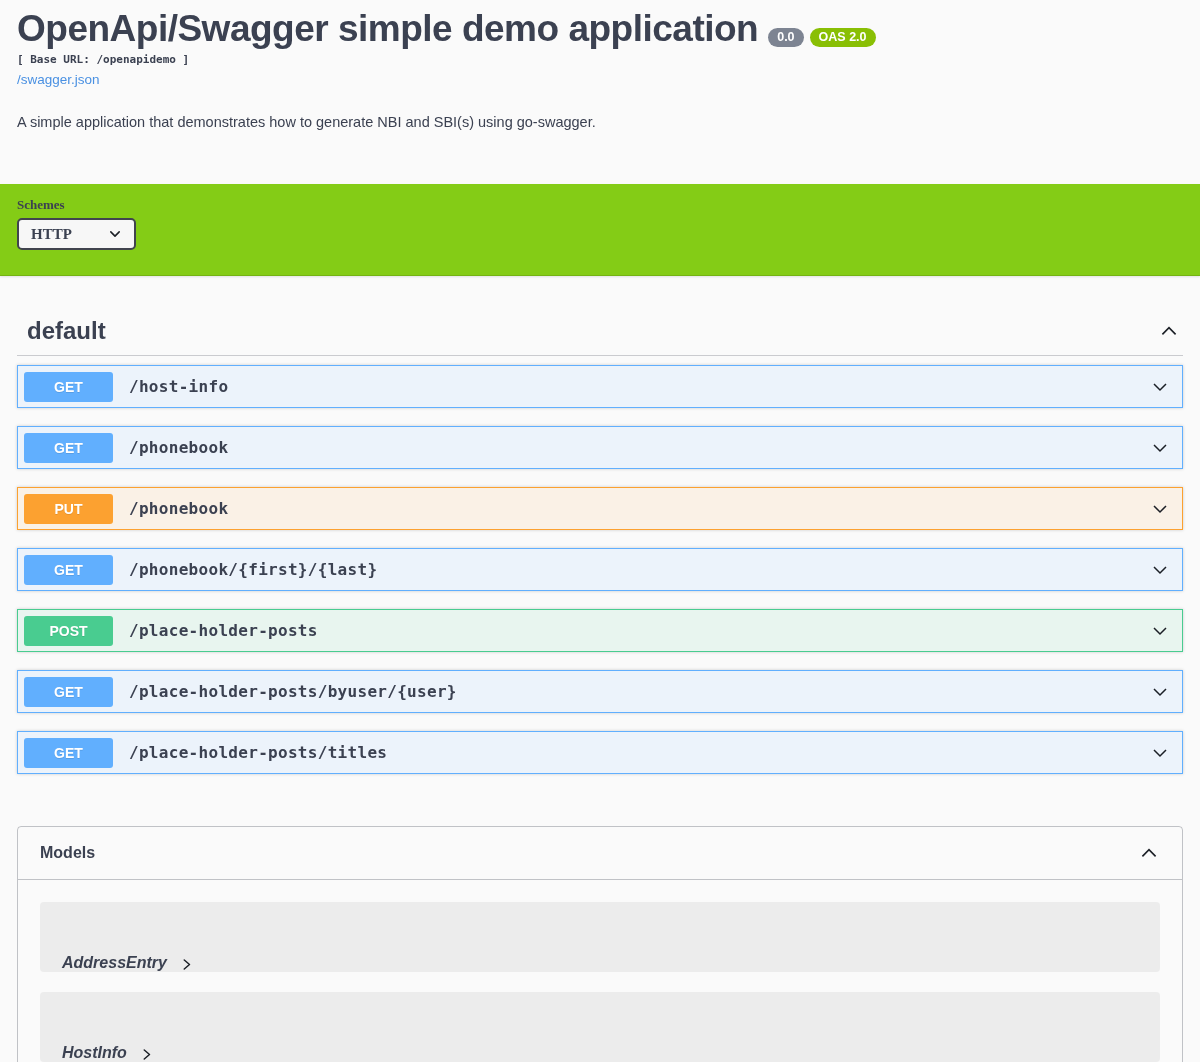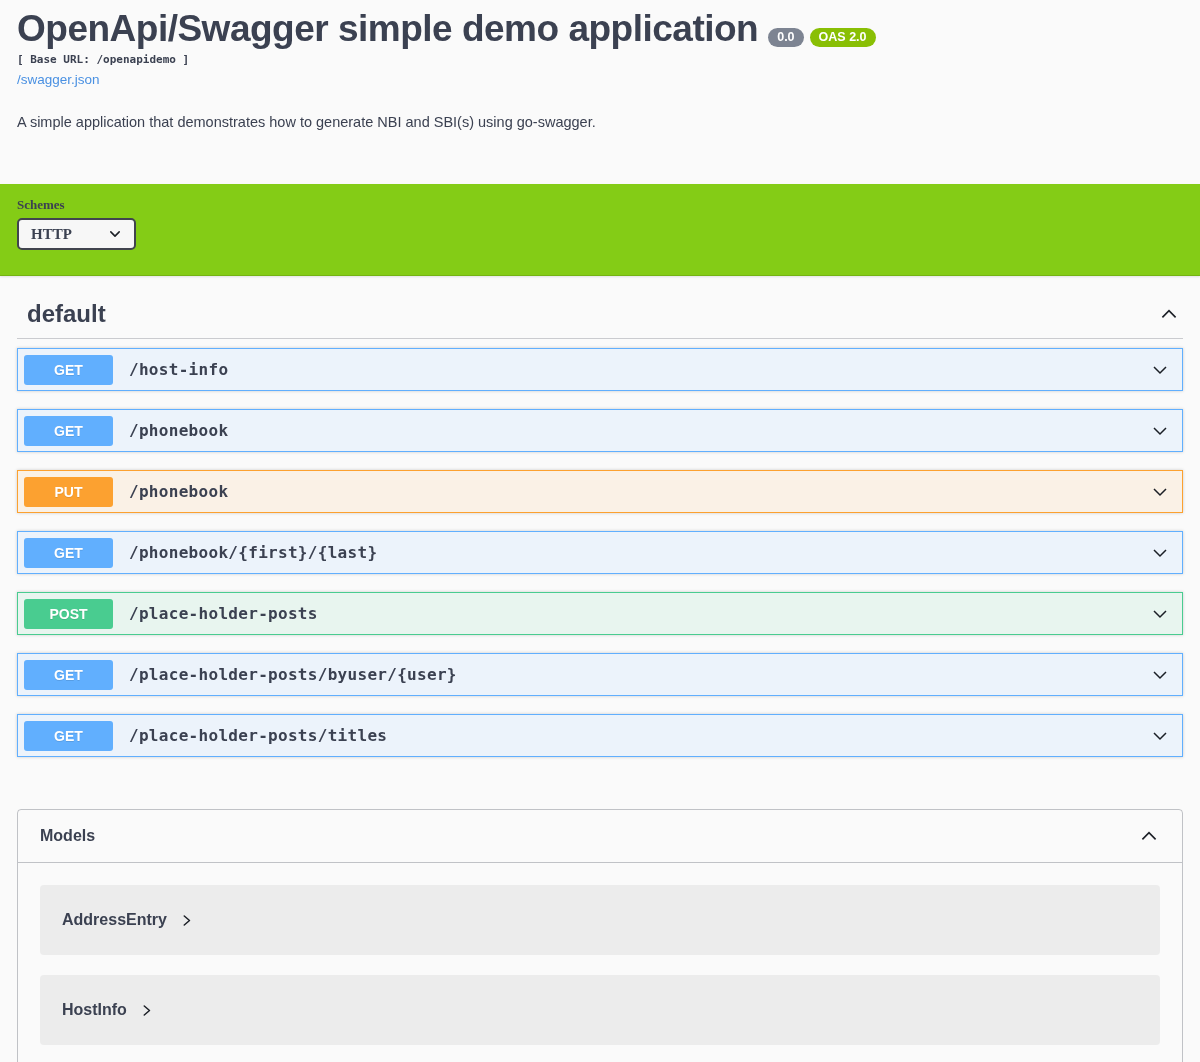--- a/index.html
+++ b/index.html
@@ -51,21 +51,21 @@
     background: #f7f7f7;
     display: flex; align-items: center; justify-content: space-between;
     padding: 0 12px; cursor: pointer;
   }
   .scheme-select .sel-value { font-size: 15px; font-weight: bold; color: var(--text); }
 
   
   .api-wrap { padding: 0 17px; }
   .tag-header {
     display: flex; align-items: center; justify-content: space-between;
-    margin-top: 24px; padding: 0 3px 10px 10px;
+    margin-top: 41px; padding: 0 3px 10px 10px;
     border-bottom: 1px solid rgba(59,65,81,0.25);
     cursor: pointer;
     text-align: center;
   }
   .tag-title { font-size: 24px; font-weight: bold; color: var(--text); }
   .chev-btn { background: none; border: none; padding: 0; cursor: pointer; line-height: 0; }
 
   .oplist { margin-top: 9px; }
   .opblock {
     display: flex; align-items: center;
@@ -103,22 +103,22 @@
   .models-header {
     display: flex; align-items: center; justify-content: space-between;
     padding: 15px 22px 15px 22px;
     border-bottom: 1px solid rgba(59,65,81,0.3);
     cursor: pointer;
   }
   .models-title { font-size: 16px; font-weight: bold; color: var(--text); }
   .models-content { padding: 22px 22px 20px 22px; }
   .model-row {
     height: 70px; border-radius: 4px; background: #ececec;
-    display: flex; align-items: center; padding: 0 22px;
-    margin-bottom: 20px; cursor: pointer;
+    display: flex; align-items: flex-end; padding: 0 22px;
+    margin-bottom: 20px; cursor: pointer; font-style: italic;
   }
   .model-row:last-child { margin-bottom: 8px; }
   .model-name { font-size: 16px; font-weight: bold; color: var(--text); }
   .model-row .arrow { margin-left: 12px; line-height: 0; }
 </style>
 </head>
 <body>
 
 <div class="info-section">
   <div class="title-row">

